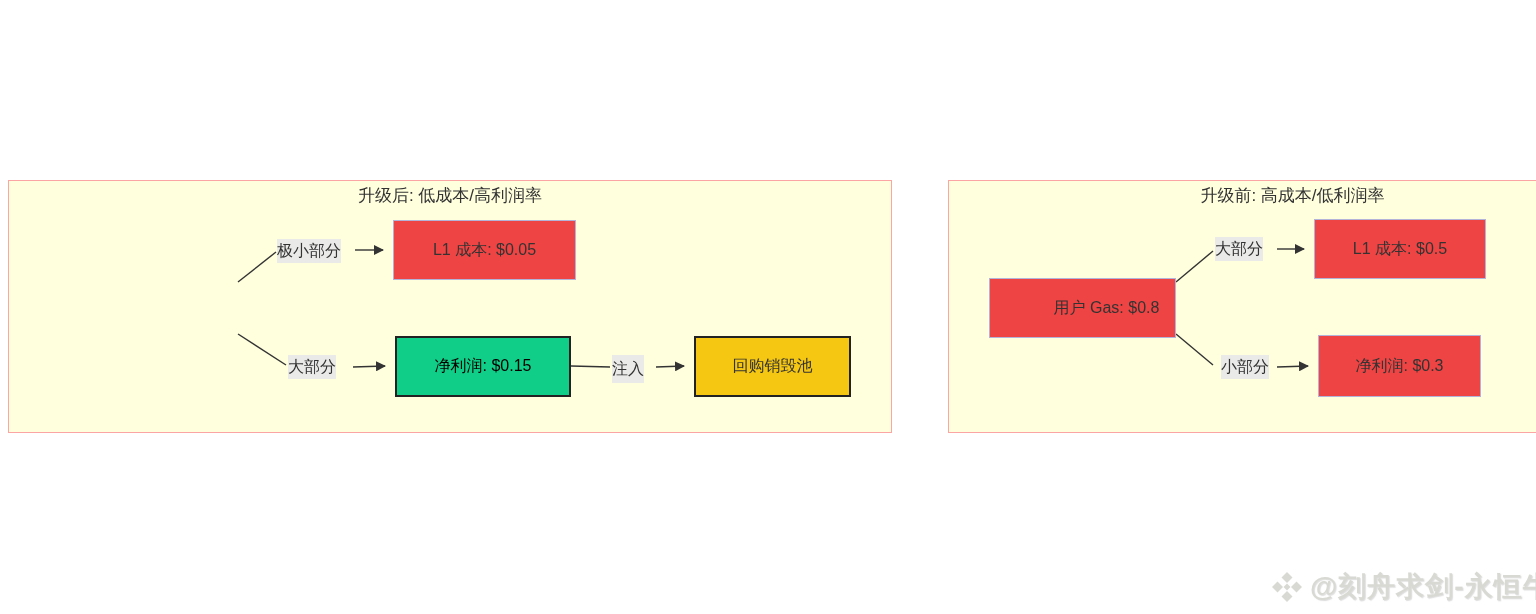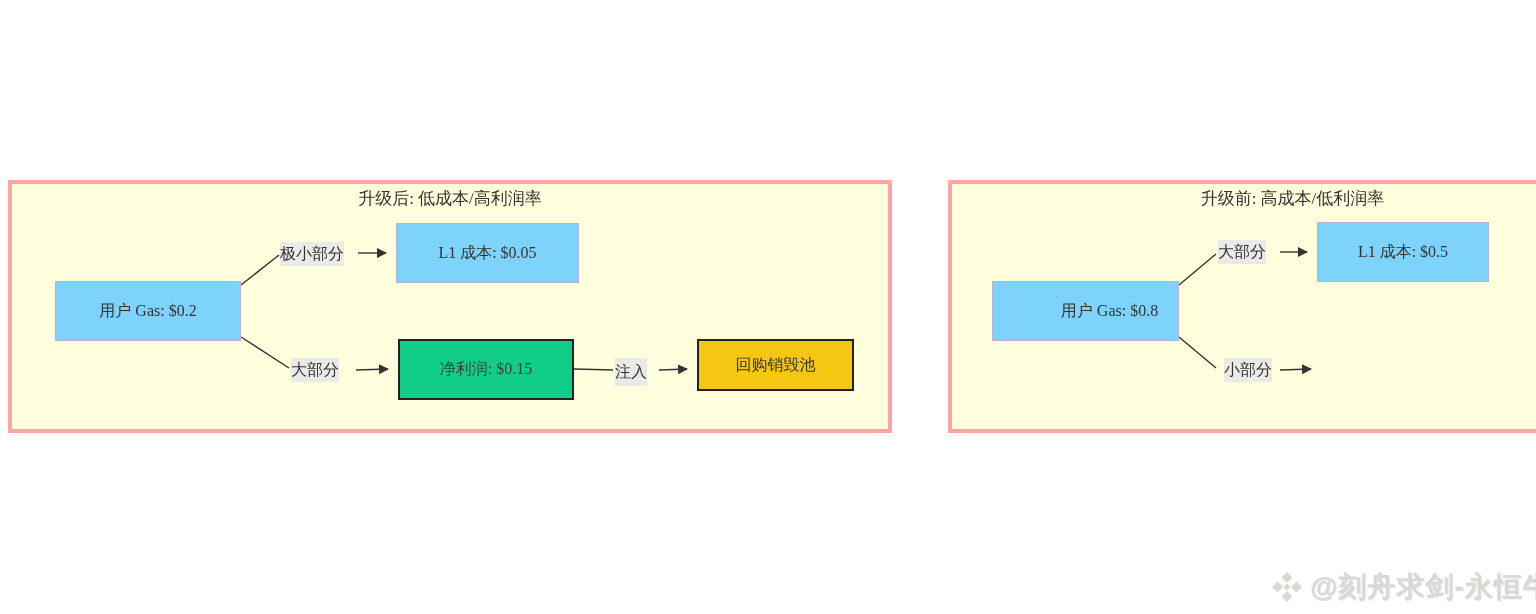--- a/index.html
+++ b/index.html
@@ -3,45 +3,44 @@
 <meta charset="utf-8">
 <style>
   * { margin: 0; padding: 0; box-sizing: border-box; }
   html, body { width: 1536px; height: 614px; background: #ffffff; overflow: hidden; }
   body { font-family: "Liberation Sans", "DejaVu Sans", sans-serif; color: #333; }
   .stage { position: relative; width: 1536px; height: 614px; background: #fff; }
 
   .panel {
     position: absolute;
     background: #ffffde;
-    border: 4px solid #fca5a5;
-    font-family: Liberation Serif, serif;
+    border: 1px solid #fca5a5;
   }
   .panel-title {
     position: absolute;
     top: 3px; left: 0; right: 0;
     text-align: center;
     font-size: 17px;
     color: #333;
     white-space: nowrap;
   }
   .edges-svg { position: absolute; left: 0; top: 0; }
 
   .node {
     position: absolute;
     display: flex;
     align-items: center;
     justify-content: center;
     font-size: 16px;
     color: #333;
-    background: #7dd3fc;
+    background: #ef4444;
     border: 1px solid #b3b3d9;
     white-space: nowrap;
   }
-  .node.green  { background: #10ce87; border: 2px solid #222; color: #404040; }
+  .node.green  { background: #10ce87; border: 2px solid #222; color: #000000; }
   .node.gold   { background: #f5c712; border: 2px solid #222; color: #333; }
 
   .edge-label {
     position: absolute;
     display: flex;
     align-items: center;
     justify-content: center;
     font-size: 16px;
     color: #333;
     background: rgba(232,232,232,0.92);
@@ -81,30 +80,27 @@
         </marker>
       </defs>
       <path d="M229,101 L267,71" stroke="#333" stroke-width="1.4" fill="none"></path>
       <line x1="346" y1="69" x2="374" y2="69" stroke="#333" stroke-width="1.4" marker-end="url(#arrowL)"></line>
       <path d="M229,153 L277,184" stroke="#333" stroke-width="1.4" fill="none"></path>
       <line x1="344" y1="186" x2="376" y2="185" stroke="#333" stroke-width="1.4" marker-end="url(#arrowL)"></line>
       <path d="M562,185 L601,186" stroke="#333" stroke-width="1.4" fill="none"></path>
       <line x1="647" y1="186" x2="675" y2="185" stroke="#333" stroke-width="1.4" marker-end="url(#arrowL)"></line>
     </svg>
 
-    <div class="node" style="left:43px; top:97px; width:186px; height:60px;">
-      <span>用户 Gas: $0.2</span>
-    </div>
     <div class="node" style="left:384px; top:39px; width:183px; height:60px;">
       <span>L1 成本: $0.05</span>
     </div>
     <div class="node green" style="left:386px; top:155px; width:176px; height:61px;">
       <span>净利润: $0.15</span>
     </div>
-    <div class="node gold" style="left:685px; top:155px; width:157px; height:52px;">
+    <div class="node gold" style="left:685px; top:155px; width:157px; height:61px;">
       <span>回购销毁池</span>
     </div>
 
     <div class="edge-label" style="left:268px; top:58px; height:24px;">极小部分</div>
     <div class="edge-label" style="left:279px; top:174px; height:24px;">大部分</div>
     <div class="edge-label" style="left:603px; top:174px; height:28px;">注入</div>
   </div>
 
   <div class="panel" style="left:948px; top:180px; width:689px; height:253px;">
     <div class="panel-title">升级前: 高成本/低利润率</div>
@@ -120,20 +116,23 @@
       <path d="M227,153 L264,184" stroke="#333" stroke-width="1.4" fill="none"></path>
       <line x1="328" y1="186" x2="359" y2="185" stroke="#333" stroke-width="1.4" marker-end="url(#arrowR)"></line>
     </svg>
 
     <div class="node" style="left:40px; top:97px; width:187px; height:60px;padding-left:48px;">
       <span>用户 Gas: $0.8</span>
     </div>
     <div class="node" style="left:365px; top:38px; width:172px; height:60px;align-items:center;">
       <span>L1 成本: $0.5</span>
     </div>
+    <div class="node" style="left:369px; top:154px; width:163px; height:62px;">
+      <span>净利润: $0.3</span>
+    </div>
 
     <div class="edge-label" style="left:266px; top:56px; height:24px;">大部分</div>
     <div class="edge-label" style="left:272px; top:174px; height:24px;">小部分</div>
   </div>
 
   <div class="watermark">
     <span class="watermark-icon">
       <svg width="34" height="32" viewBox="0 0 32 32">
         <g fill="#d9d9d4">
           <path d="M16 1 L21.5 6.5 L16 12 L10.5 6.5 z"></path>

